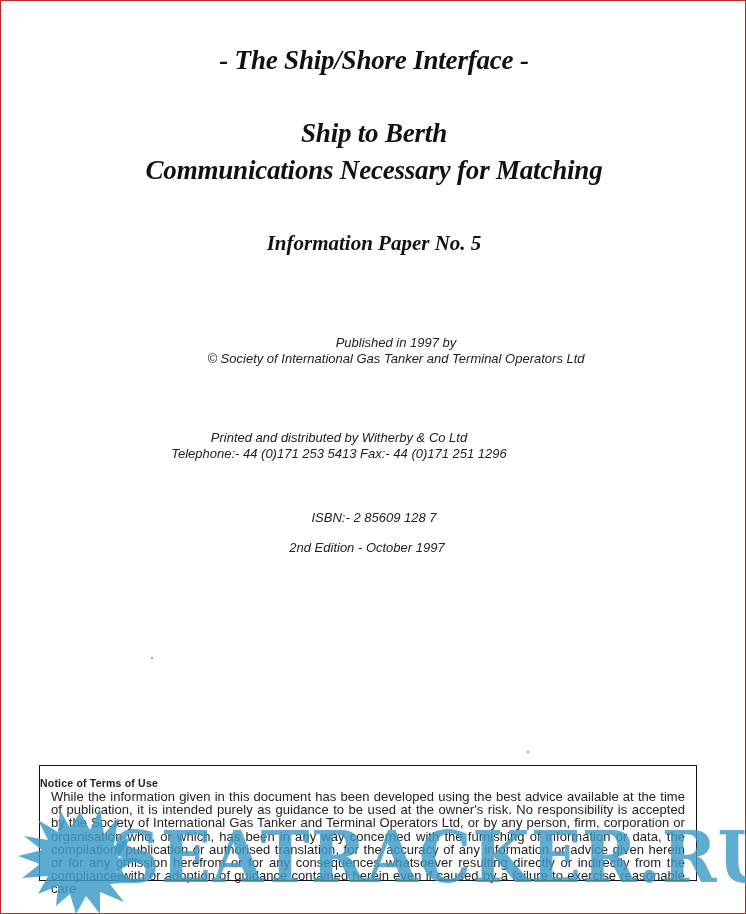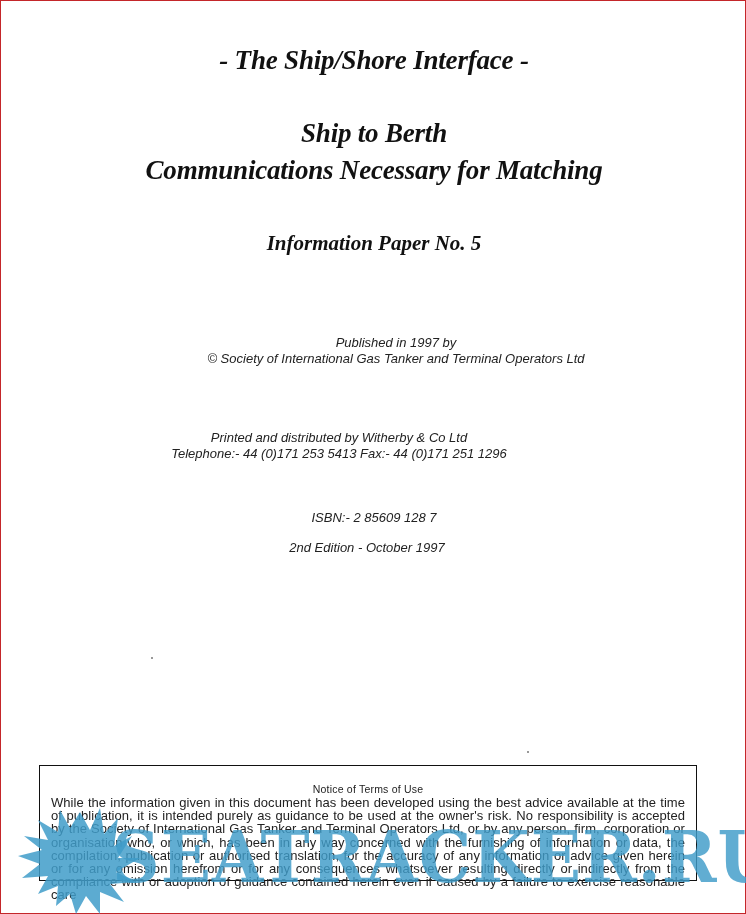--- a/index.html
+++ b/index.html
@@ -26,21 +26,21 @@
   .printer { top: 429px; left: 0; width: 676px; }
   .isbn { top: 509px; left: 0; width: 746px; }
   .edition { top: 539px; left: 0; width: 732px; }
   .speck { position: absolute; width: 2px; height: 2px; background: #777; border-radius: 1px; }
   .notice {
     position: absolute; left: 38px; top: 764px; width: 658px; height: 116px;
     border: 1.5px solid #111; box-sizing: border-box;
     font-family: "Liberation Sans", "DejaVu Sans", sans-serif; color: #222;
   }
   .notice-title {
-    text-align: center; font-weight: normal; font-size: 10.5px; margin-top: 17px; letter-spacing: 0.2px;
+    font-weight: bold; font-size: 10.5px; margin-top: 11px; letter-spacing: 0.2px;
   }
   .notice-body {
     font-size: 13px; line-height: 13.2px; text-align: justify; text-align-last: left;
     padding: 0 11px 0 11px; margin-top: 1px; letter-spacing: 0.05px;
   }
   .watermark {
     position: absolute; left: 0; top: 800px; width: 746px; height: 114px; pointer-events: none;
   }
   .wm-text {
     position: absolute; left: 112px; top: 822px;

